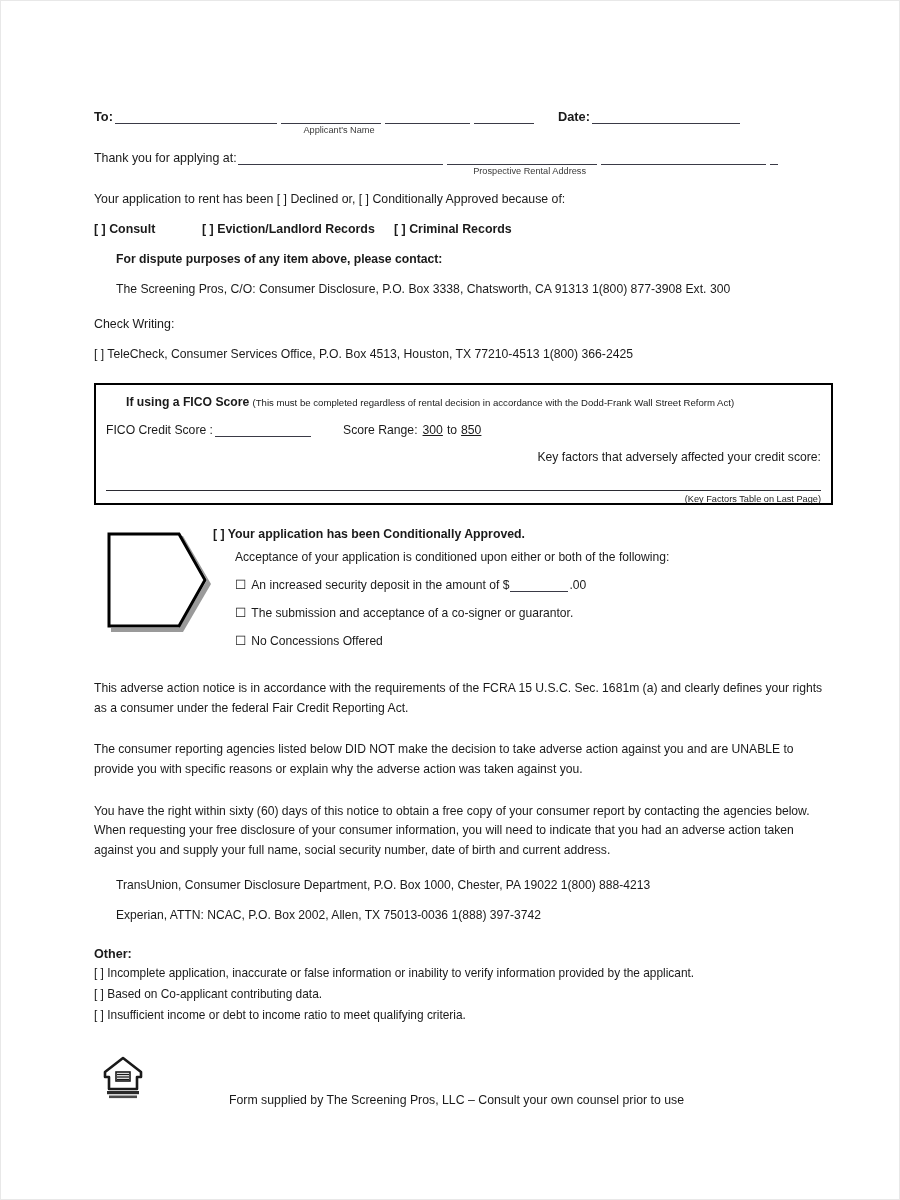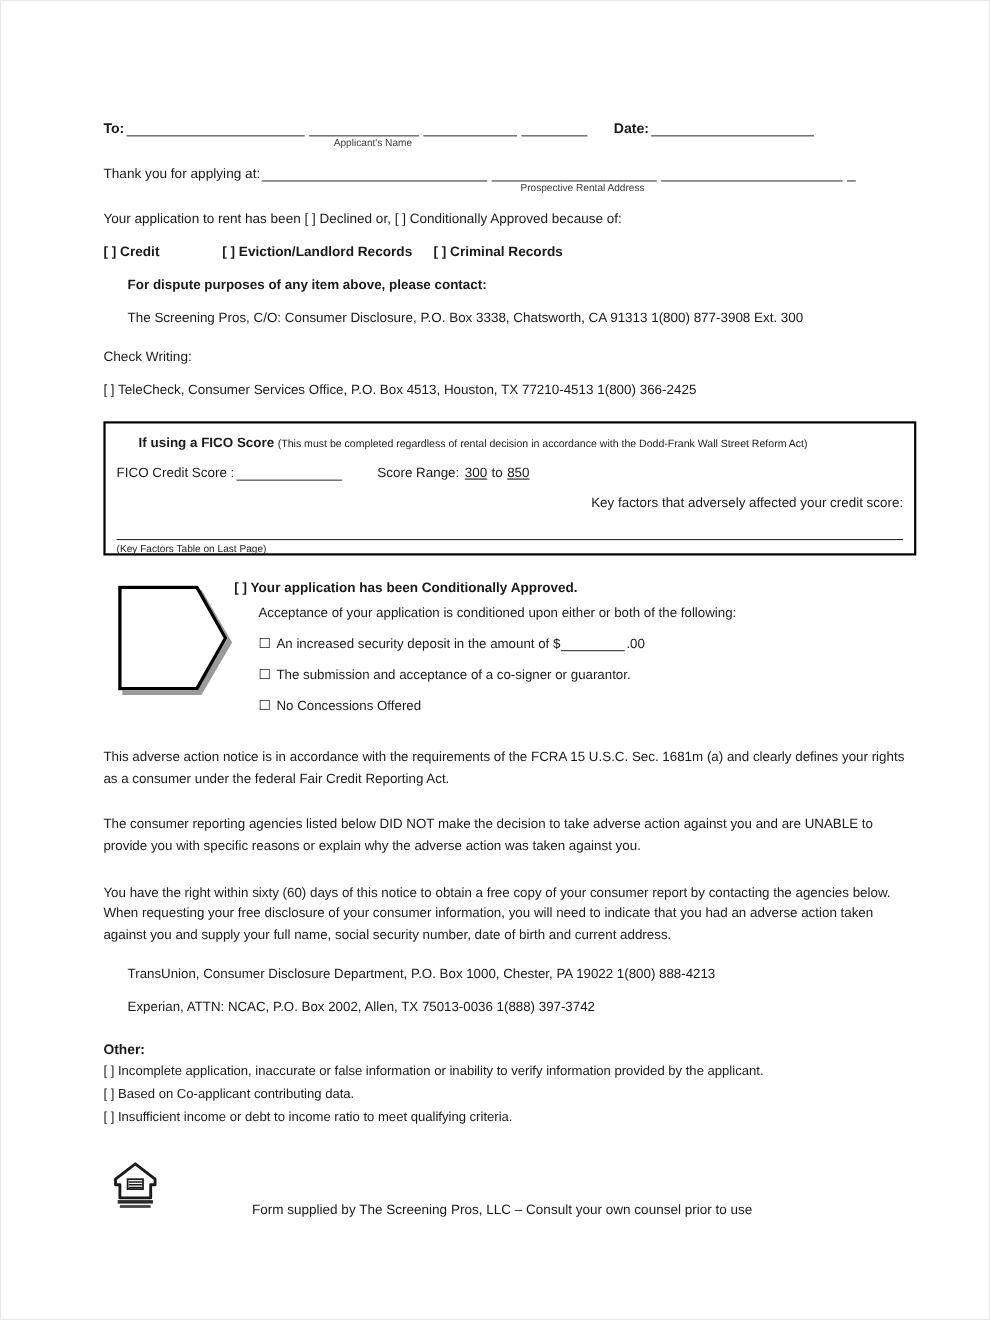--- a/index.html
+++ b/index.html
@@ -115,21 +115,21 @@
     height: 12px;
     margin-left: 5px;
   }
   .kf-rule2 {
     border-bottom: 1.4px solid #2b2b33;
     height: 12px;
     margin-top: 13px;
     width: 100%;
   }
   .kf-caption {
-    text-align: left;
+    text-align: right;
     font-size: 9.2px;
     margin-top: 3px;
   }
 
   
   .approved-wrap {
     margin-top: 22px;
     position: relative;
     min-height: 130px;
   }
@@ -244,21 +244,21 @@
       <span class="rule-gap"></span>
       <span class="rule" style="width:165px;"></span>
       <span class="rule-gap"></span>
       <span class="rule" style="width:8px;"></span>
     </div>
     <div class="caption cap-rental">Prospective Rental Address</div>
 
     <div class="line-decline">Your application to rent has been [   ] Declined or, [   ] Conditionally Approved because of:</div>
 
     <div class="row-cats">
-      <span class="cat1">[   ] Credit</span>
+      <span class="cat1">[   ] Consult</span>
       <span class="cat2">[   ] Eviction/Landlord Records</span>
       <span>[   ] Criminal Records</span>
     </div>
 
     <div class="dispute">For dispute purposes of any item above, please contact:</div>
     <div class="screening">The Screening Pros, C/O: Consumer Disclosure, P.O. Box 3338, Chatsworth, CA 91313 1(800) 877-3908 Ext. 300</div>
 
     <div class="checkwriting">Check Writing:</div>
     <div class="telecheck">[   ] TeleCheck, Consumer Services Office, P.O. Box 4513, Houston, TX 77210-4513 1(800) 366-2425</div>
 

